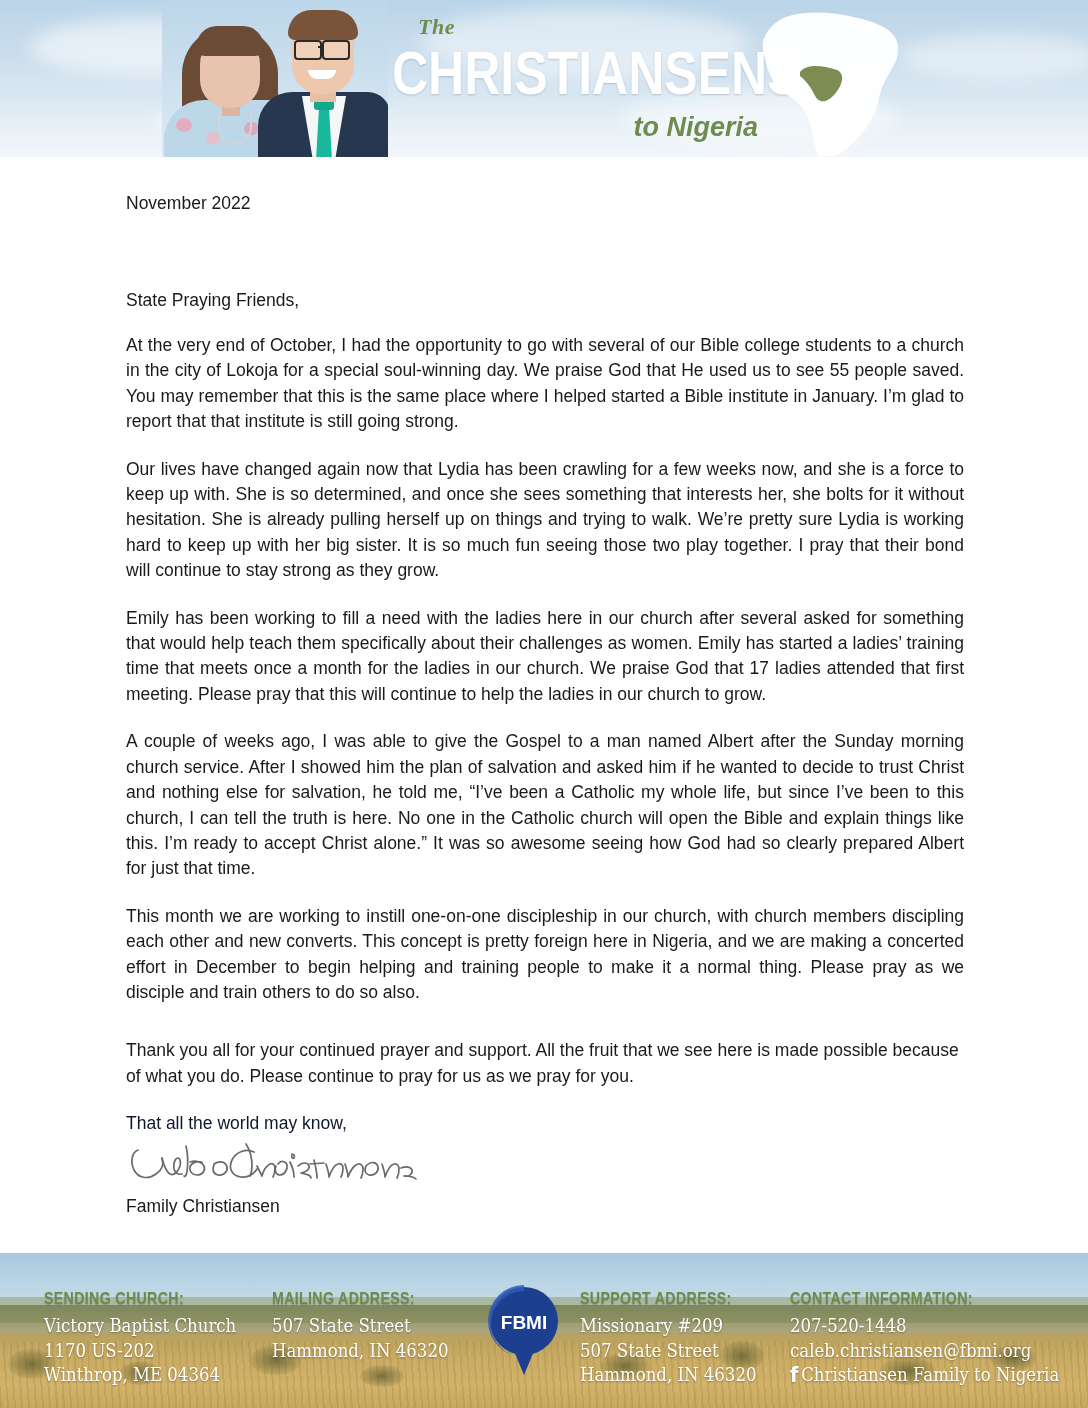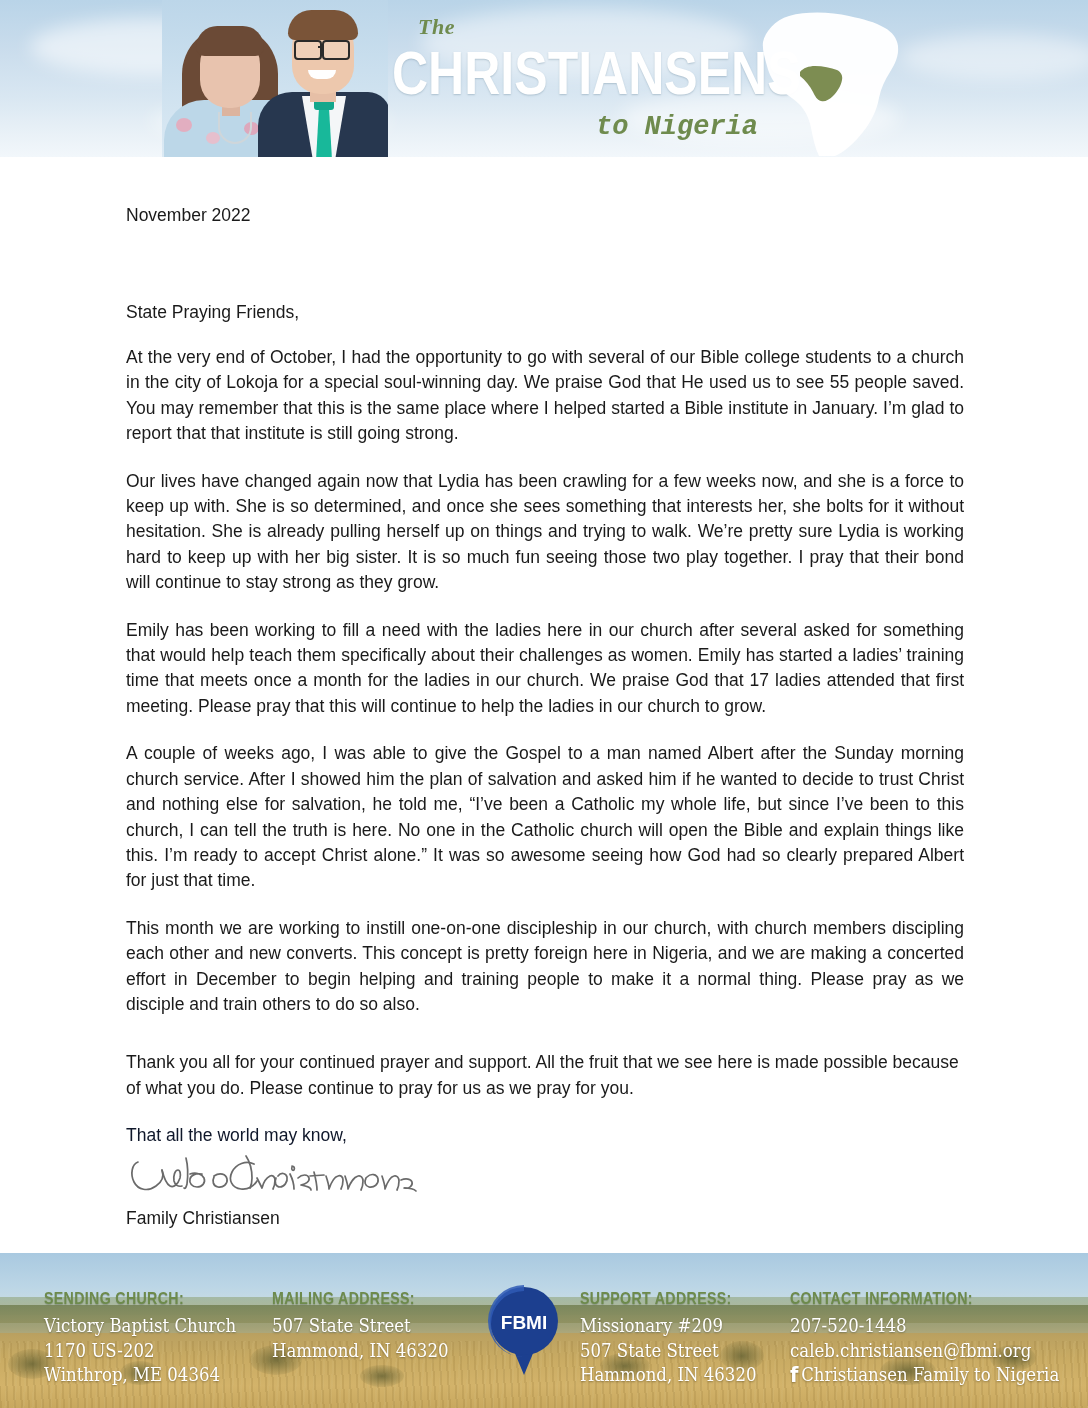--- a/index.html
+++ b/index.html
@@ -141,21 +141,21 @@
     letter-spacing: 0px;
     transform: scaleX(0.82);
     transform-origin: left top;
     text-shadow: 0 1px 2px rgba(90,120,140,0.35);
     white-space: nowrap;
   }
   .title-sub {
     position: absolute;
     right: 6px;
     top: 98px;
-    font-family: Liberation Mono, monospace;
+    font-family: Liberation Sans, sans-serif;
     font-style: italic;
     font-weight: bold;
     font-size: 27px;
     color: #6f8b4e;
   }
 
   
   .map-wrap {
     position: absolute;
     left: 745px;
@@ -175,21 +175,21 @@
   }
   .letter-inner {
     position: absolute;
     left: 126px;
     top: 0;
     width: 838px;
   }
   .date {
     font-size: 17.5px;
     color: #1a1a1a;
-    margin-top: 48px;
+    margin-top: 36px;
   }
   .salutation {
     font-size: 17.5px;
     color: #1a1a1a;
     margin-top: 76px;
   }
   .para {
     font-size: 17.5px;
     line-height: 25.4px;
     color: #1a1a1a;

